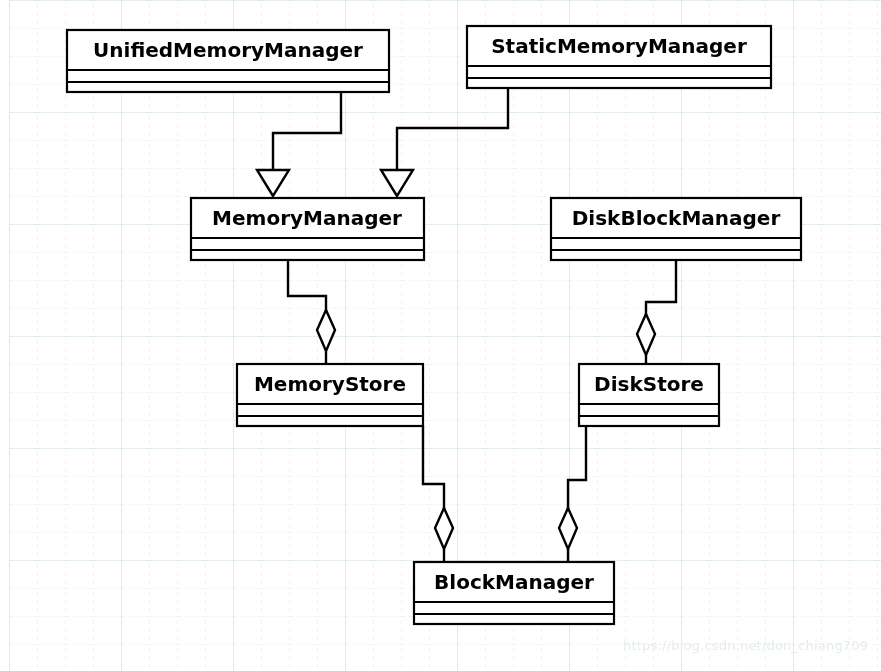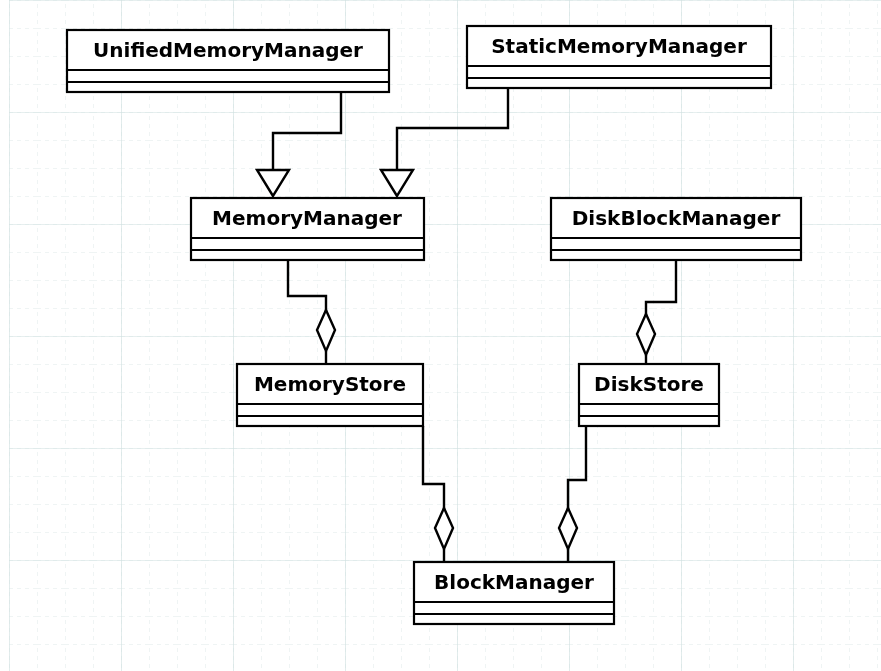--- a/index.html
+++ b/index.html
@@ -169,14 +169,15 @@
 
     <g>
       <rect class="cls-box-rect" x="405" y="562" width="200" height="62"></rect>
       <line class="cls-divider" x1="405" y1="602" x2="605" y2="602"></line>
       <line class="cls-divider" x1="405" y1="614" x2="605" y2="614"></line>
       <text class="cls-title" x="505" y="583">BlockManager</text>
     </g>
 
   </svg>
 
+  <div id="watermark">https://blog.csdn.net/don_chiang709</div>
 
 </div>
 
 </body></html>

